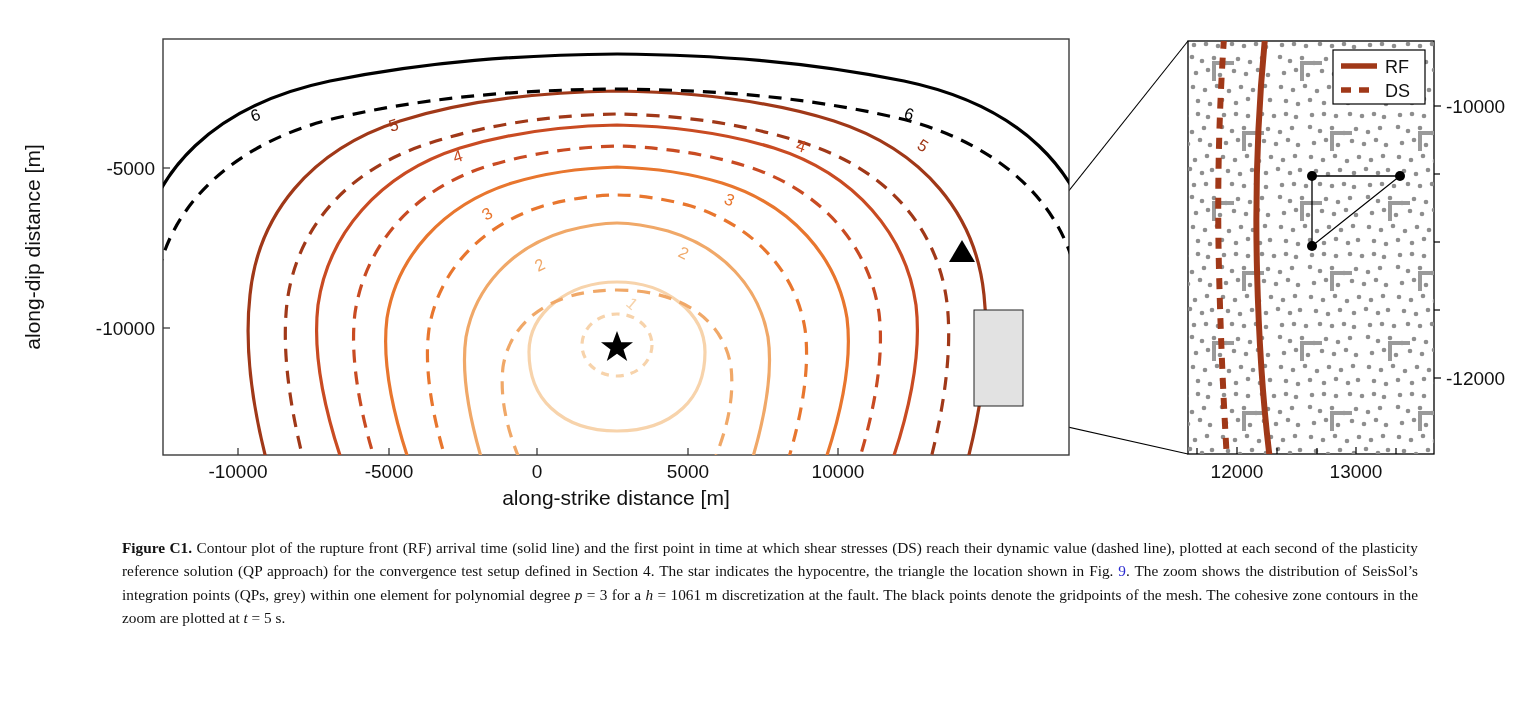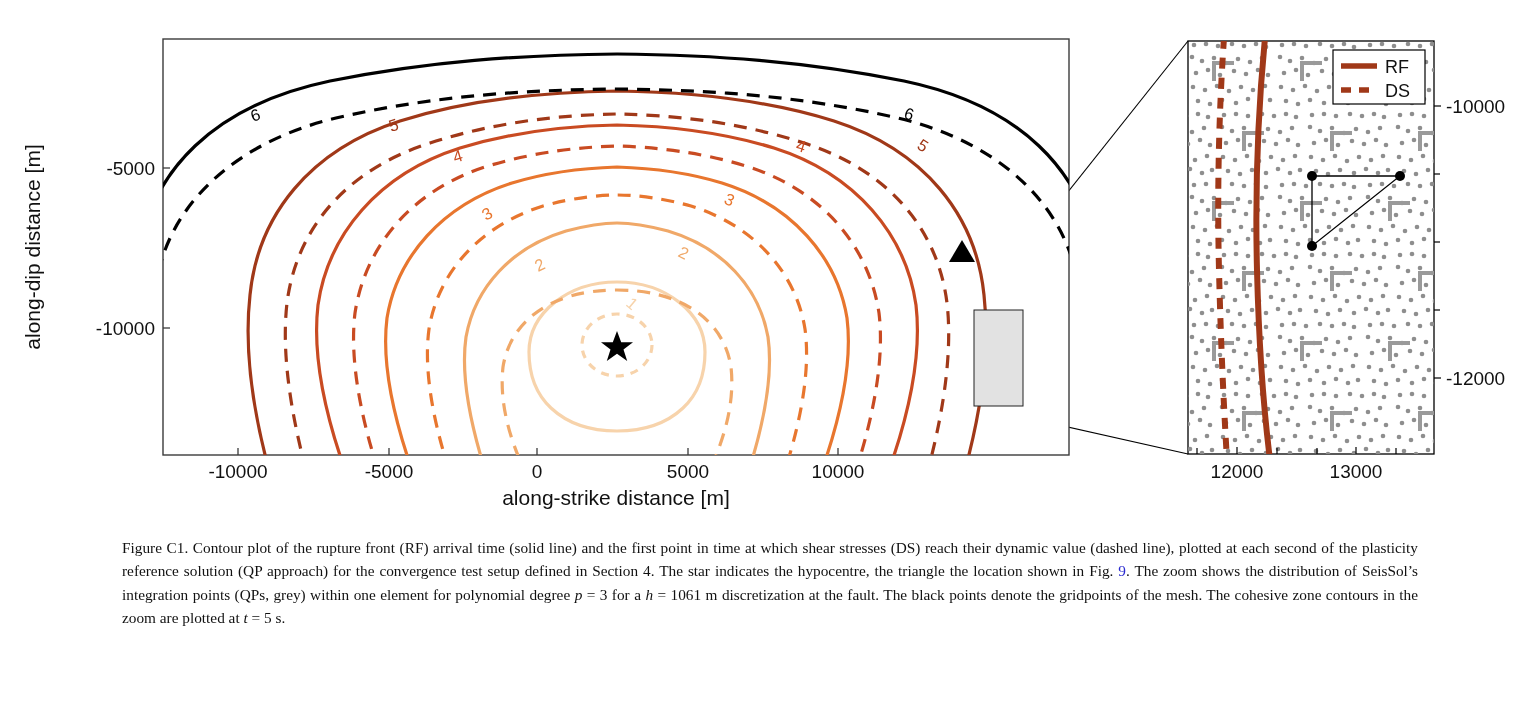--- a/index.html
+++ b/index.html
@@ -2,21 +2,21 @@
 <html><head>
 <meta charset="utf-8">
 <style>
   html,body{margin:0;padding:0;background:#ffffff;}
   body{width:1540px;height:716px;font-family:"Liberation Sans",sans-serif;overflow:hidden;}
   #root{position:relative;width:1540px;height:716px;}
   .fig{position:absolute;left:0;top:0;width:1540px;height:510px;}
   .caption{position:absolute;left:122px;top:536px;width:1296px;
            font-family:"Liberation Serif",serif;font-size:15.3px;line-height:1.52;
            color:#111;text-align:justify;}
-  .caption b{font-weight:normal;}
+  .caption b{font-weight:bold;}
   .caption i{font-style:italic;}
   .lnk{color:#2a2ad0;}
   svg{display:block;}
   text{font-family:"Liberation Sans",sans-serif;}
 </style>
 </head>
 <body>
 
 <div id="root">
 

